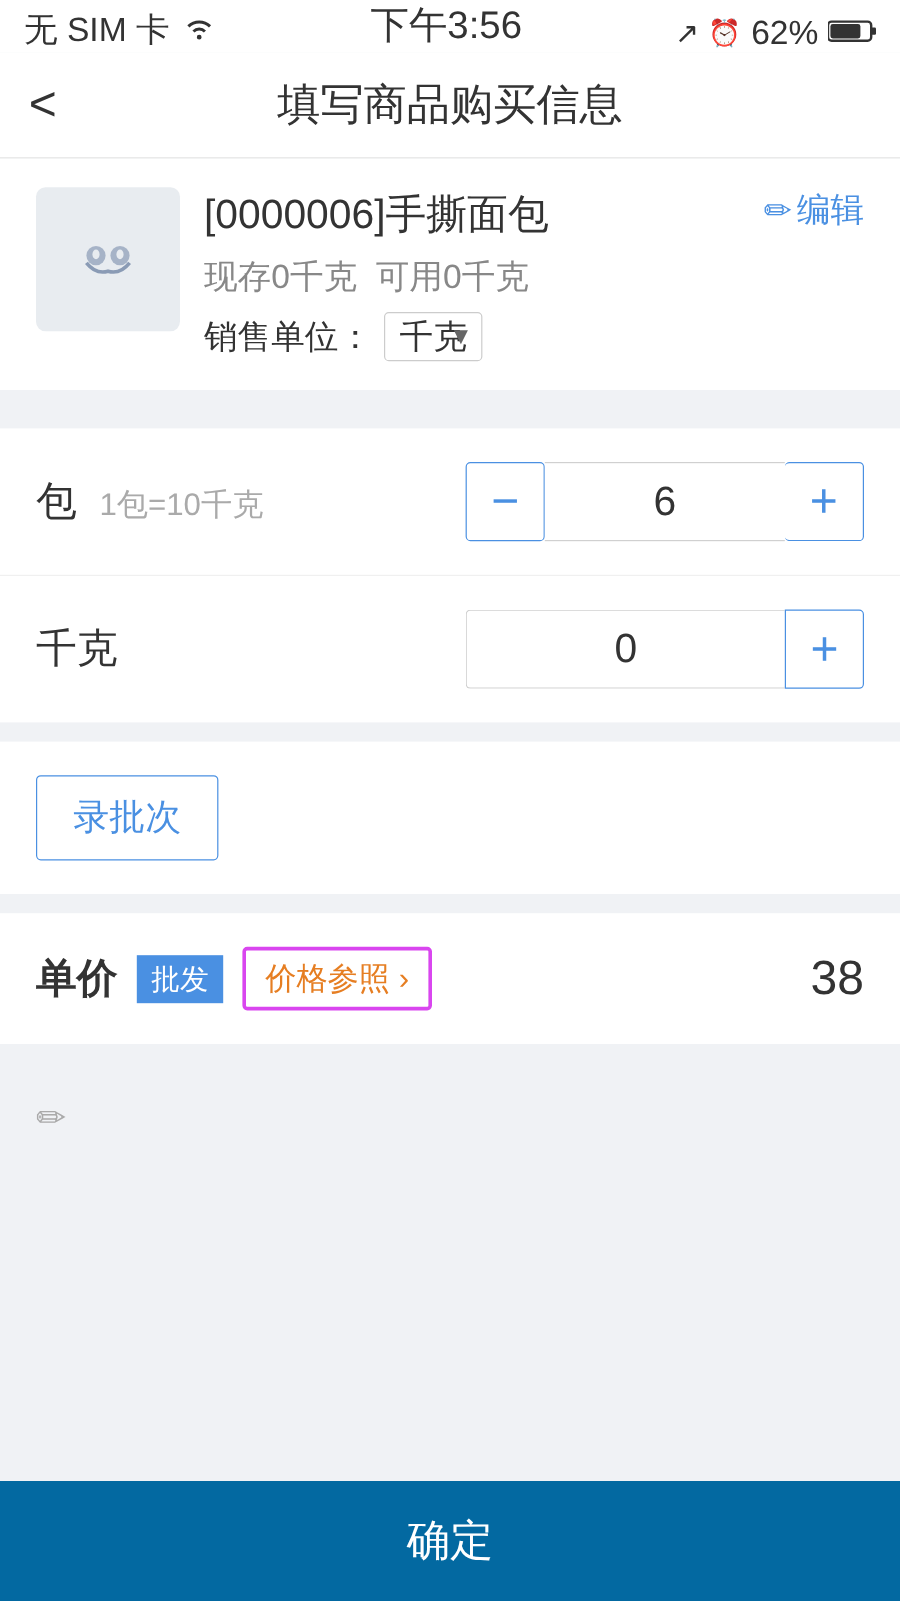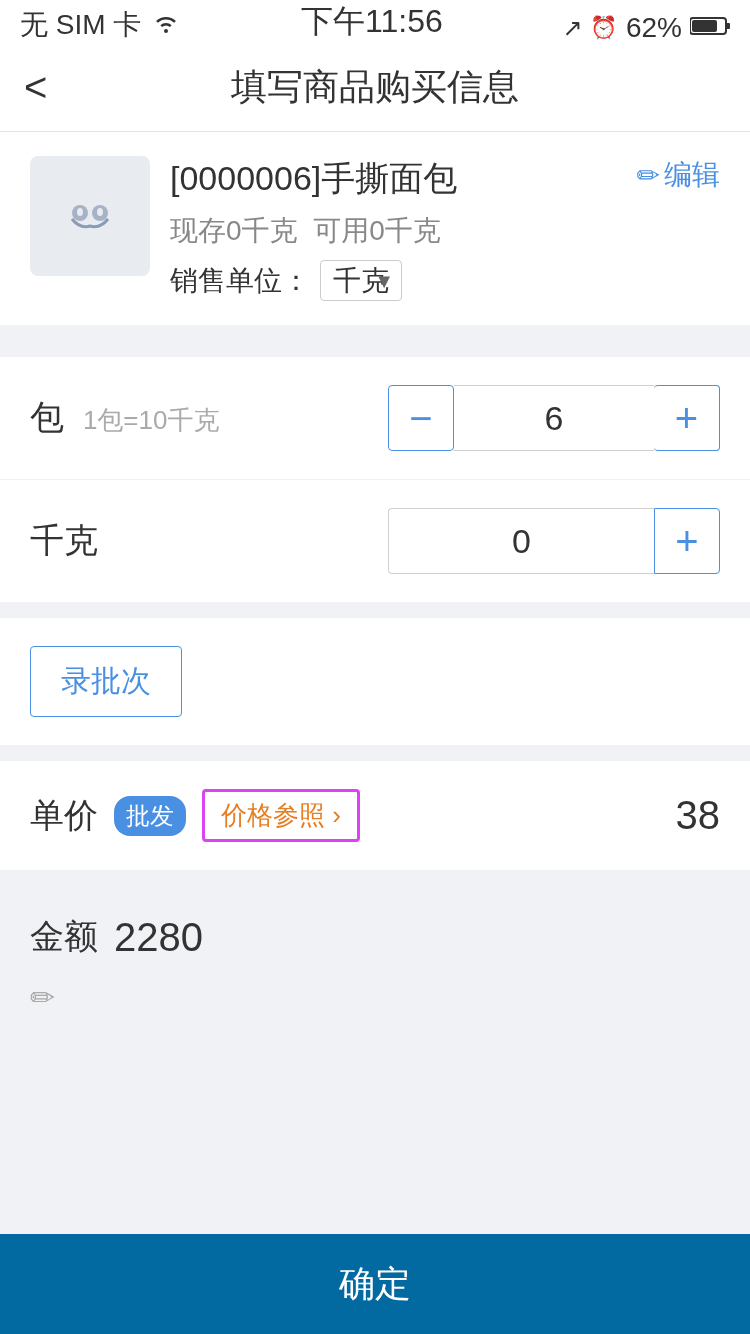--- a/index.html
+++ b/index.html
@@ -234,27 +234,28 @@
       margin-bottom: 16px;
     }
     .price-row {
       display: flex;
       align-items: center;
       gap: 16px;
     }
     .price-label {
       font-size: 34px;
       color: #333;
+      font-weight: bold;
     }
     .price-tag {
       background: #4a90e2;
       color: #fff;
       font-size: 24px;
       padding: 4px 12px;
-      border-radius: 16px;
+      border-radius: 0;
     }
     .price-ref-btn {
       border: 3px solid #d946ef;
       color: #e67e22;
       background: #fff;
       padding: 6px 16px;
       border-radius: 4px;
       font-size: 26px;
       cursor: pointer;
       display: flex;
@@ -325,21 +326,21 @@
 
 <div class="status-bar">
   <div class="status-left">
     <span>无 SIM 卡</span>
     <span>
       <svg width="30" height="22" viewBox="0 0 30 22">
           <path d="M15 17a2 2 0 110 4 2 2 0 010-4zm0-6a8 8 0 015.66 2.34l-1.77 1.77A5.5 5.5 0 0015 13.5a5.5 5.5 0 00-3.89 1.61l-1.77-1.77A8 8 0 0115 11zm0-6a14 14 0 019.9 4.1l-1.77 1.77A11.5 11.5 0 0015 7.5a11.5 11.5 0 00-8.13 3.37L5.1 9.1A14 14 0 0115 5z" fill="#333"></path>
         </svg>
     </span>
   </div>
-  <div class="status-center">下午11:56</div>
+  <div class="status-center">下午3:56</div>
   <div class="status-right">
     <span style="font-size:24px;">↗</span>
     <span style="font-size:22px;">⏰</span>
     <span>62%</span>
     <span>
       <svg width="40" height="22" viewBox="0 0 40 22">
         <rect x="0" y="3" width="36" height="16" rx="3" ry="3" fill="none" stroke="#333" stroke-width="2"></rect>
         <rect x="36" y="8" width="4" height="6" rx="1" fill="#333"></rect>
         <rect x="2" y="5" width="25" height="12" rx="2" fill="#333"></rect>
       </svg>
@@ -414,24 +415,20 @@
   <div class="price-section">
     <div class="price-row">
       <span class="price-label">单价</span>
       <span class="price-tag">批发</span>
       <button class="price-ref-btn">价格参照 ›</button>
       <span class="price-value">38</span>
     </div>
   </div>
 
   <div class="amount-section">
-    <div class="amount-row">
-      <span class="amount-label">金额</span>
-      <span class="amount-value">2280</span>
-    </div>
     <div class="remark-row">
       <span>✏</span>
     </div>
   </div>
 
 </div>
 
 <div class="bottom-bar">
   <span class="confirm-btn-text">确定</span>
 </div>

